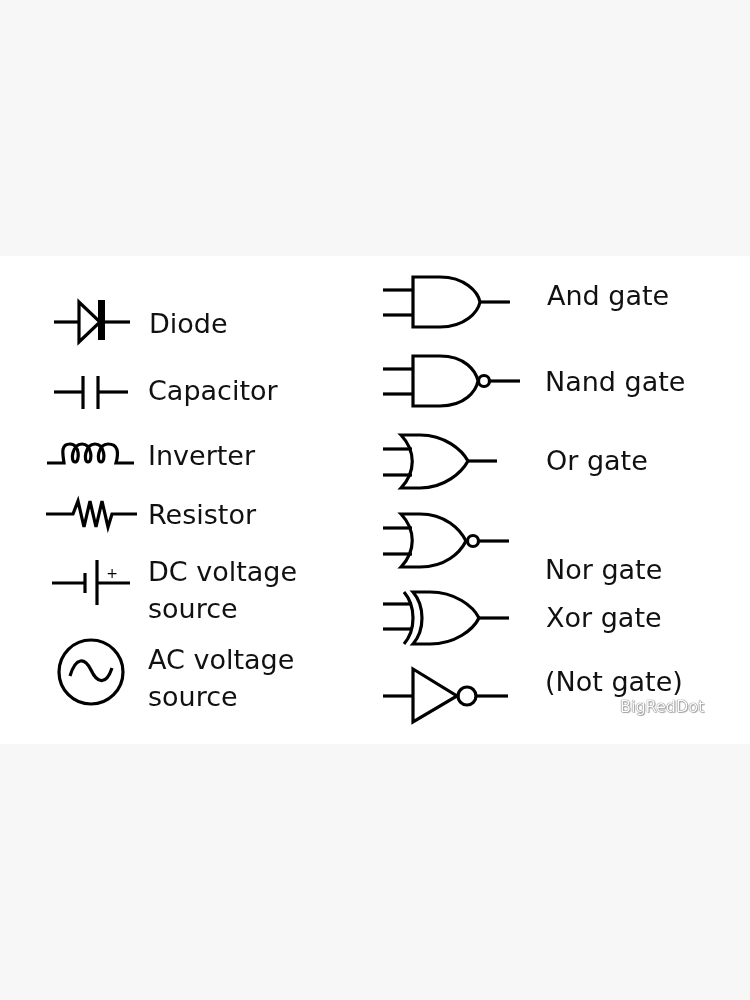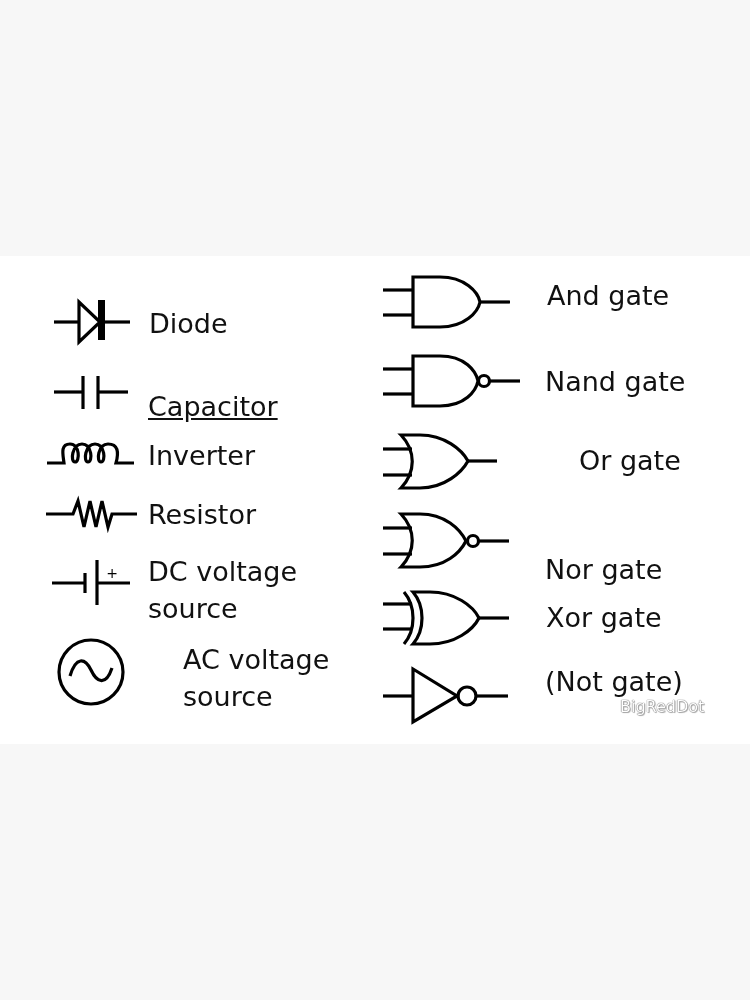--- a/index.html
+++ b/index.html
@@ -92,34 +92,34 @@
 
   <g>
     <line x1="383" y1="696" x2="413" y2="696"></line>
     <polygon points="413,669 413,722 457,696"></polygon>
     <circle cx="467" cy="696" r="9"></circle>
     <line x1="476" y1="696" x2="508" y2="696"></line>
   </g>
 </svg>
 
 <div class="label" style="left:149px; top:305px;">Diode</div>
-<div class="label" style="left:148px; top:388px;text-decoration:underline;">Capacitor</div>
+<div class="label" style="left:148px; top:372px;">Capacitor</div>
 <div class="label" style="left:148px; top:437px;">Inverter</div>
 <div class="label" style="left:148px; top:496px;">Resistor</div>
 <div class="label" style="left:148px; top:553px;">
   <div>DC voltage</div>
   <div>source</div>
 </div>
-<div class="label" style="left:148px; top:641px;margin-left:35px;">
+<div class="label" style="left:148px; top:641px;">
   <div>AC voltage</div>
   <div>source</div>
 </div>
 
 <div class="label" style="left:547px; top:277px;">And gate</div>
 <div class="label" style="left:545px; top:363px;">Nand gate</div>
-<div class="label" style="left:579px; top:442px;text-align:center;">Or gate</div>
+<div class="label" style="left:546px; top:442px;text-align:center;">Or gate</div>
 <div class="label" style="left:545px; top:551px;">Nor gate</div>
 <div class="label" style="left:546px; top:599px;">Xor gate</div>
 <div class="label" style="left:545px; top:663px;">
   <div>(Not gate)</div>
 </div>
 
 <div class="wm">BigRedDot</div>
 
 </body></html>

